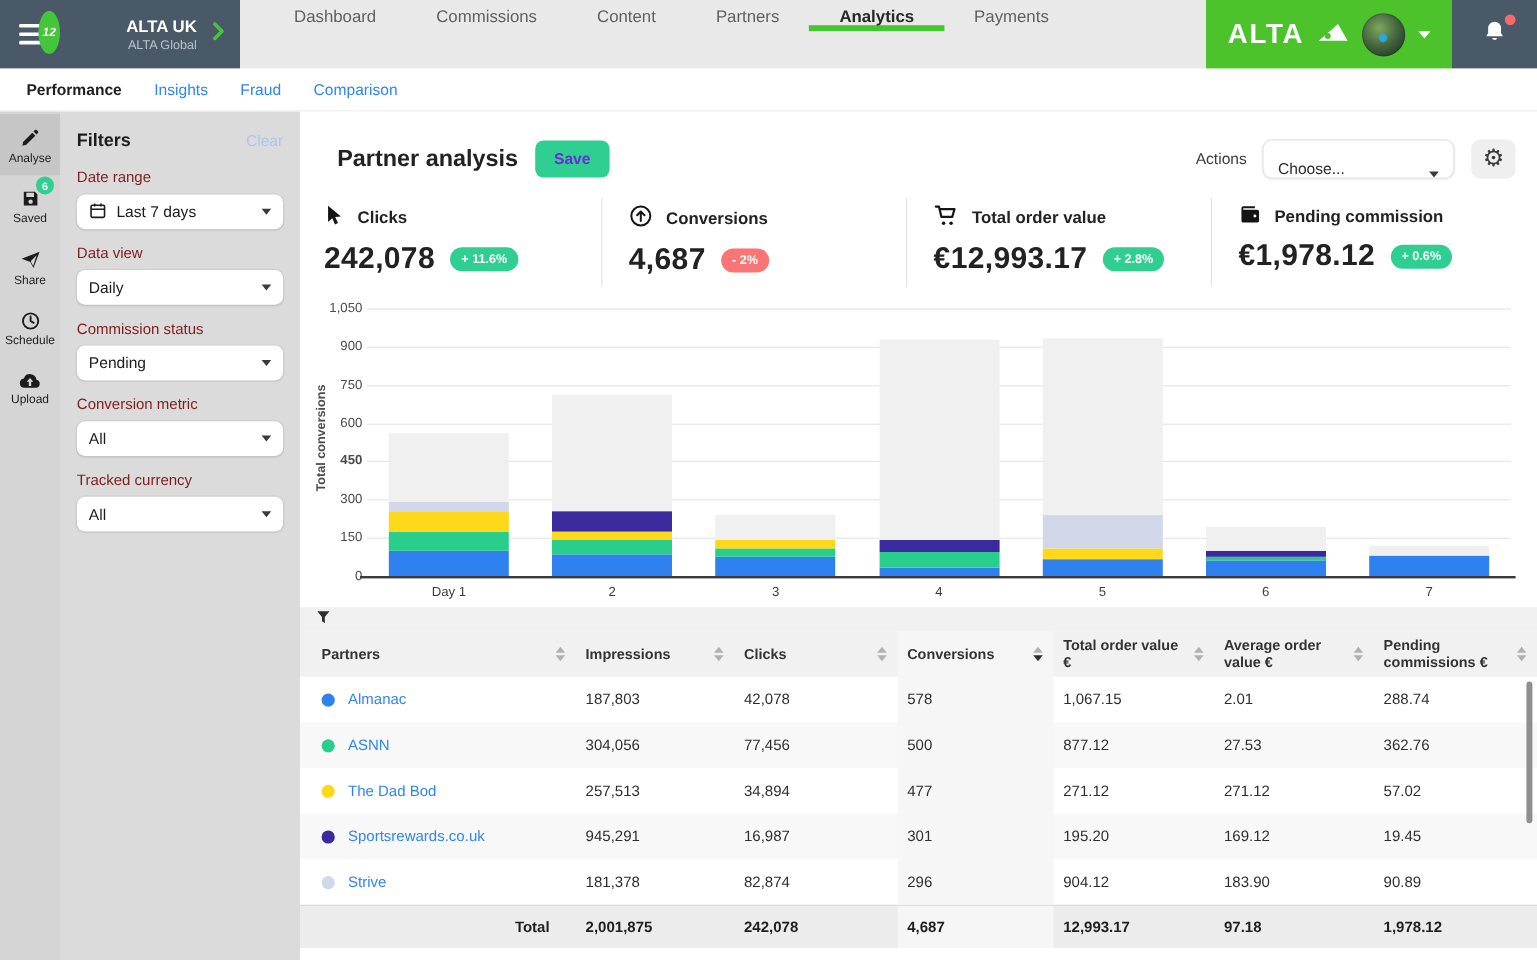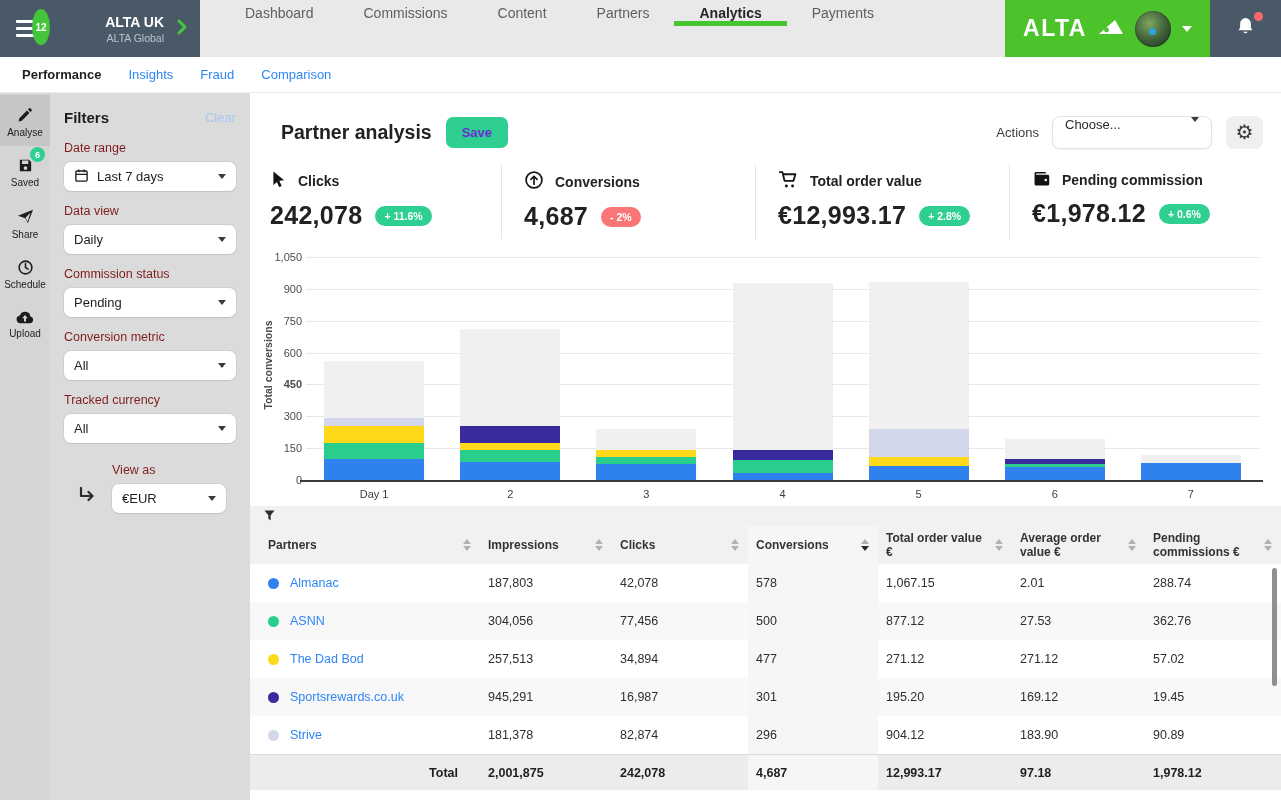--- a/index.html
+++ b/index.html
@@ -5,21 +5,21 @@
   * { margin:0; padding:0; box-sizing:border-box; }
   body { font-family:"Liberation Sans","DejaVu Sans",sans-serif; background:#fff; width:1281px; height:800px; overflow:hidden; }
   .app { position:relative; width:1281px; height:800px; background:#fff; overflow:hidden; }
 
   
   .topnav { display:flex; height:57px; width:100%; }
   .org-block { width:200px; background:#4a5968; display:flex; align-items:center; gap:12px; padding:0 12px 0 16px; cursor:pointer; }
   .hamburger-wrap { position:relative; width:22px; }
   .hamburger { display:flex; flex-direction:column; gap:4px; }
   .hamburger span { display:block; width:19px; height:3px; background:#fff; border-radius:1px; }
-  .count-badge { position:absolute; top:-11px; right:-12px; background:#45c53a; color:#fff; font-size:10px; font-weight:700; min-width:18px; height:36px; border-radius:50%; display:flex; align-items:center; justify-content:center; }
+  .count-badge { position:absolute; top:-11px; right:-12px; background:#45c53a; color:#fff; font-size:10px; font-weight:700; min-width:18px; height:36px; border-radius:50%; display:flex; align-items:center; justify-content:center;font-style:italic; }
   .org-names { margin-left:10px; text-align:right; flex:1; }
   .org-name { color:#fff; font-weight:700; font-size:14px; }
   .org-sub { color:#b9c2cb; font-size:10.5px; margin-top:2px; }
   .main-nav { flex:1; background:#e9e9e9; display:flex; align-items:flex-start; padding-left:20px; }
   .nav-item { display:flex; align-items:center; padding:5px 25px 0; font-size:14px; color:#5f5f5f; border-bottom:5px solid transparent; cursor:pointer; white-space:nowrap; }
   .nav-item.active { color:#272727; font-weight:700; border-bottom-color:#45c52f; }
   .brand-block { width:205px; background:#4cc32b; display:flex; align-items:center; justify-content:center; gap:11px; cursor:pointer; }
   .brand-text { color:#fff; font-weight:800; font-size:23px; letter-spacing:1.5px; }
   .avatar { width:36px; height:36px; border-radius:50%; background:radial-gradient(circle at 40% 35%, #7fa75e 0%, #47693f 45%, #24402a 80%, #18301f 100%); box-shadow:inset 0 0 0 1px rgba(0,0,0,.15); }
   .avatar i { display:block; width:7px; height:7px; border-radius:50%; background:#29a8e0; margin:17px 0 0 14px; }
@@ -53,21 +53,21 @@
   .view-as { margin-top:20px; position:relative; padding-left:48px; }
   .view-as .elbow { position:absolute; left:14px; top:24px; }
   .view-as .select { width:114px; }
 
   
   .main { flex:1; background:#fff; position:relative; overflow:hidden; }
   .page-head { display:flex; align-items:center; padding:20px 18px 0; height:58px; }
   .page-title { font-size:19.5px; font-weight:700; color:#222;margin-left:13px; }
   .save-btn { margin-left:14px; background:#2fcf92; color:#6d28d9; border:none; border-radius:7px; font-size:13px; font-weight:600; padding:8px 16px; cursor:pointer; font-family:inherit; }
   .actions-label { margin-left:auto; font-size:13px; color:#3c3c3c; margin-right:13px; }
-  .choose-select { width:160px; height:33px; border:1px solid #e3e3e3; border-radius:8px; background:#fff; box-shadow:0 1px 2px rgba(0,0,0,.07); display:flex; align-items:flex-start; padding:0 12px; font-size:13px; color:#2b2b2b; cursor:pointer; }
+  .choose-select { width:160px; height:33px; border:1px solid #e3e3e3; border-radius:8px; background:#fff; box-shadow:0 1px 2px rgba(0,0,0,.07); display:flex; align-items:flex-end; padding:0 12px; font-size:13px; color:#2b2b2b; cursor:pointer; }
   .gear-btn { width:37px; height:33px; margin-left:14px; background:#efefef; border:none; border-radius:8px; font-size:20px; color:#3a3a3a; cursor:pointer; display:flex; align-items:center; justify-content:center; line-height:1; }
 
   .kpis { display:flex; padding:0 18px; margin-top:14px; height:74px; }
   .kpi { flex:1; padding-left:22px; border-left:1px solid #e4e4e4; }
   .kpi:first-child { padding-left:2px; border-left:none; }
   .kpi-head { display:flex; align-items:center; gap:11px; font-size:14px; font-weight:700; color:#222; margin-top:5px; }
   .kpi-value-row { display:flex; align-items:center; gap:13px; margin-top:9px; }
   .kpi-value { font-size:25px; font-weight:700; color:#222; letter-spacing:.3px; }
   .pill { font-size:10.5px; font-weight:700; color:#fff; border-radius:11px; padding:4px 9px; white-space:nowrap; }
   .pill.up { background:#2fcf92; }
@@ -260,32 +260,20 @@
             </div>
           </div>
           <div class="filter-field">
             <div class="filter-label">Tracked currency</div>
             <div class="select">
               <span>All</span>
               <span class="caret"></span>
             </div>
           </div>
         </div>
-      <div class="view-as">
-        <span class="elbow">
-          <svg width="18" height="16" viewBox="0 0 18 16">
-              <path d="M3 1 V9 H14 M10.5 5 L14.5 9 L10.5 13" fill="none" stroke="#2d2d2d" stroke-width="2.2" stroke-linecap="round" stroke-linejoin="round"></path>
-            </svg>
-        </span>
-        <div class="filter-label">View as</div>
-        <div class="select">
-          <span>€EUR</span>
-          <span class="caret"></span>
-        </div>
-      </div>
     </aside>
 
     <main class="main">
       <div class="page-head">
         <span class="page-title">Partner analysis</span>
         <button class="save-btn">Save</button>
         <span class="actions-label">Actions</span>
         <div class="choose-select">
           <span>Choose...</span>
           <span class="caret"></span>

